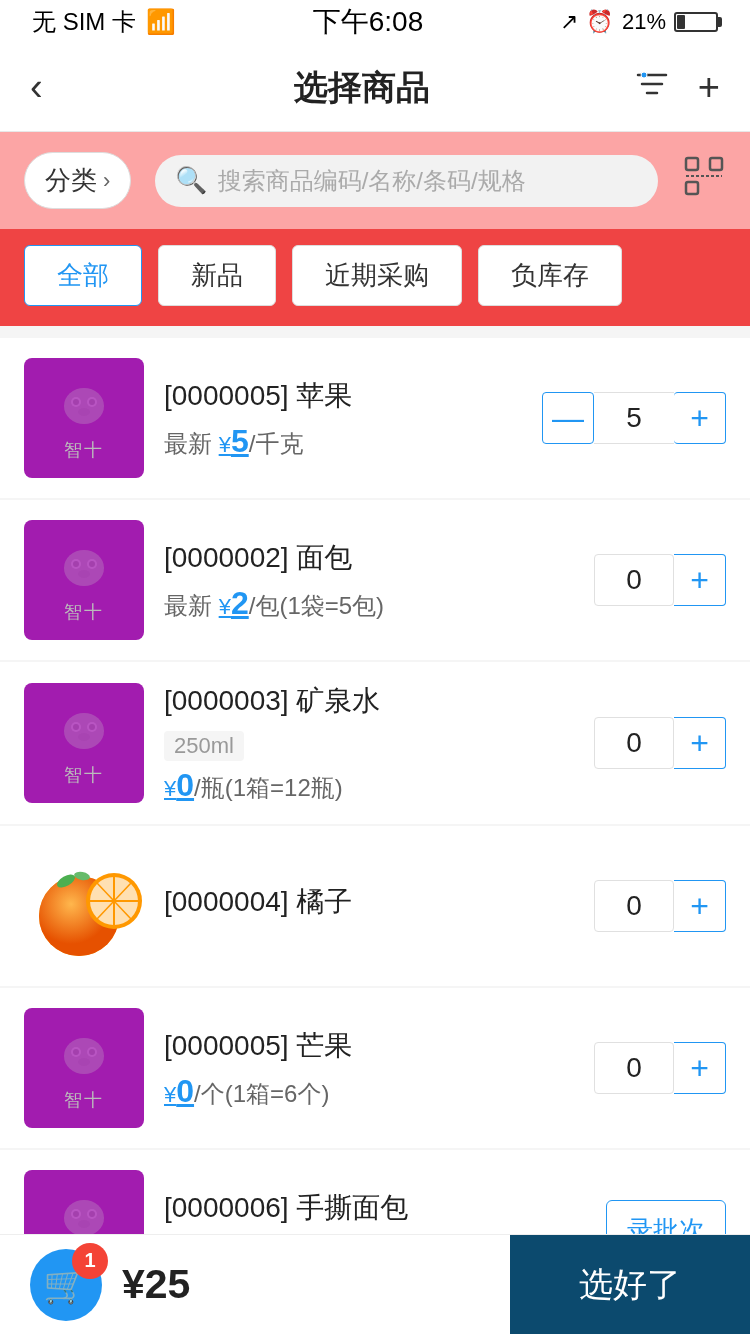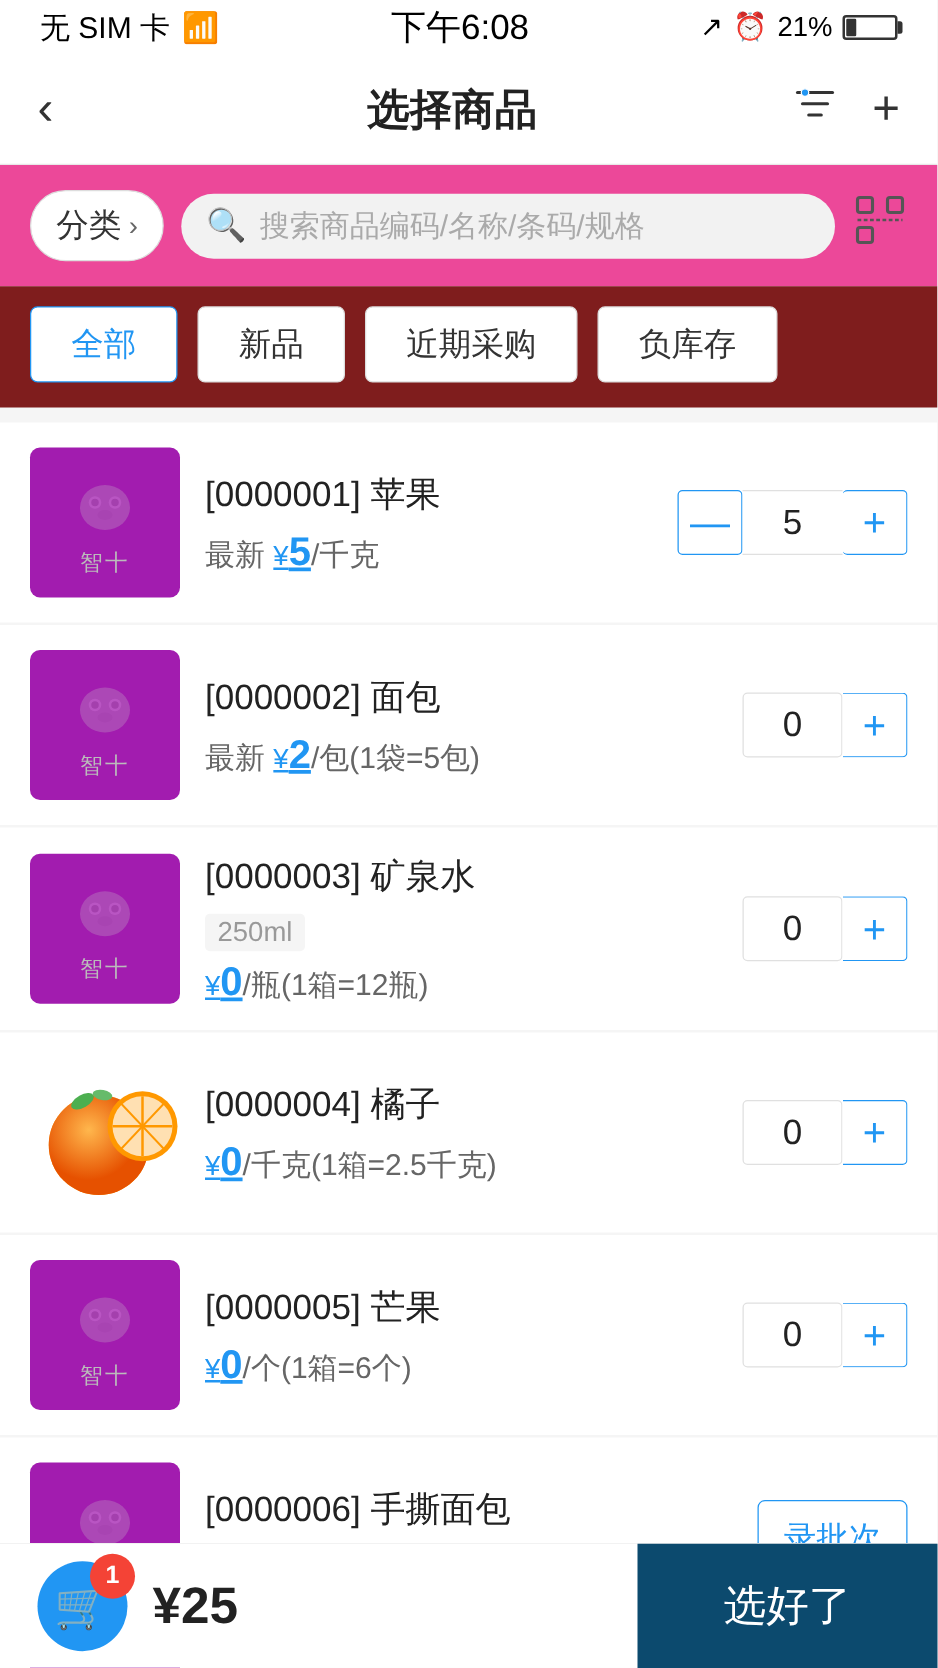--- a/index.html
+++ b/index.html
@@ -100,25 +100,25 @@
       color: #333;
     }
     .nav-add-icon {
       font-size: 38px;
       color: #333;
       font-weight: 300;
     }
 
     
     .search-bar {
-      background: #ec4899;
+      background: #fca5a5;
       padding: 20px 24px;
       display: flex;
       align-items: center;
-      gap: 14px;
+      gap: 24px;
     }
     .category-btn {
       display: flex;
       align-items: center;
       border: 1px solid #ddd;
       border-radius: 30px;
       padding: 10px 20px;
       font-size: 26px;
       color: #333;
       background: #fff;
@@ -148,21 +148,21 @@
       color: #aaa;
     }
     .scan-icon {
       font-size: 36px;
       color: #666;
       cursor: pointer;
     }
 
     
     .filter-tabs {
-      background: #7f1d1d;
+      background: #ef4444;
       padding: 16px 24px 20px;
       display: flex;
       gap: 16px;
     }
     .tab-btn {
       padding: 12px 32px;
       border-radius: 6px;
       font-size: 26px;
       border: 1px solid #ddd;
       background: #fff;
@@ -449,21 +449,21 @@
           <circle cx="22" cy="28" r="5" fill="#fff"></circle>
           <circle cx="38" cy="28" r="5" fill="#fff"></circle>
           <circle cx="22" cy="28" r="3" fill="#aaa"></circle>
           <circle cx="38" cy="28" r="3" fill="#aaa"></circle>
           <ellipse cx="30" cy="38" rx="6" ry="4" fill="#bbb"></ellipse>
         </svg>
         <span style="font-size:18px;color:#bbb;letter-spacing:2px;">智十</span>
       </div>
     </div>
     <div class="product-info">
-      <div class="product-name">[0000001] 苹果</div>
+      <div class="product-name">[0000005] 苹果</div>
       <div class="product-price">
         <span class="price-label">最新 </span><span class="currency">¥</span><span class="price-value">5</span><span class="unit">/千克</span>
       </div>
     </div>
     <div class="qty-control">
       <button class="qty-btn minus">—</button>
       <input class="qty-input" type="text" value="5" style="">
       <button class="qty-btn" style="border-left:none;">+</button>
     </div>
   </div>
@@ -540,23 +540,20 @@
         <line x1="66" y1="55" x2="114" y2="55" stroke="#FF9800" stroke-width="2"></line>
         <line x1="73" y1="37" x2="107" y2="73" stroke="#FF9800" stroke-width="1.5"></line>
         <line x1="73" y1="73" x2="107" y2="37" stroke="#FF9800" stroke-width="1.5"></line>
 
         <ellipse cx="42" cy="35" rx="10" ry="5" fill="#4CAF50" transform="rotate(-30 42 35)"></ellipse>
         <ellipse cx="58" cy="30" rx="8" ry="4" fill="#66BB6A" transform="rotate(10 58 30)"></ellipse>
       </svg>
     </div>
     <div class="product-info">
       <div class="product-name">[0000004] 橘子</div>
-      <div class="product-price">
-        <span class="currency">¥</span><span class="price-value">0</span><span class="unit">/千克(1箱=2.5千克)</span>
-      </div>
     </div>
     <div class="qty-control">
       <input class="qty-input" type="text" value="0" style="border: 1.5px solid rgb(224, 224, 224); border-radius: 4px;">
       <button class="qty-btn" style="border-left:none;border-radius:0 4px 4px 0;">+</button>
     </div>
   </div>
 
   <div class="product-item">
     <div class="product-image">
       <div class="owl-placeholder">

